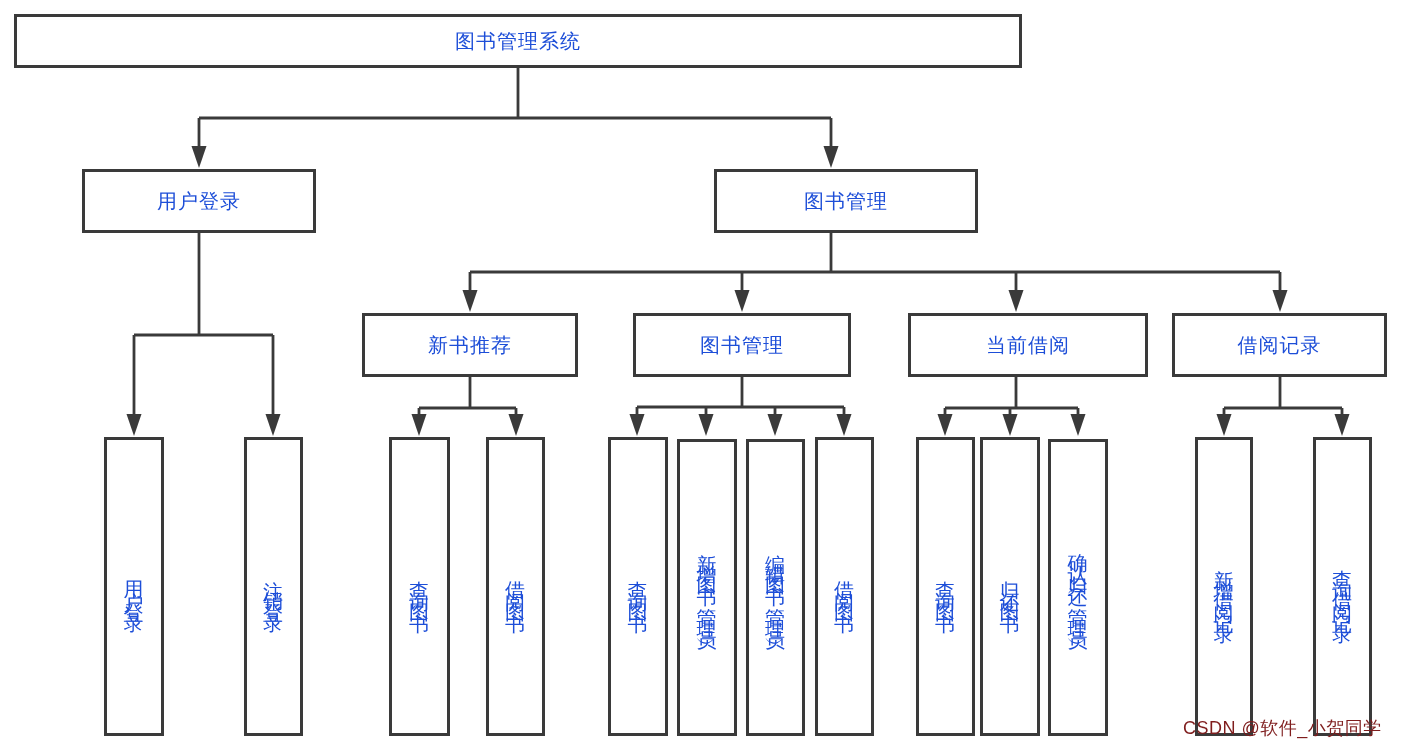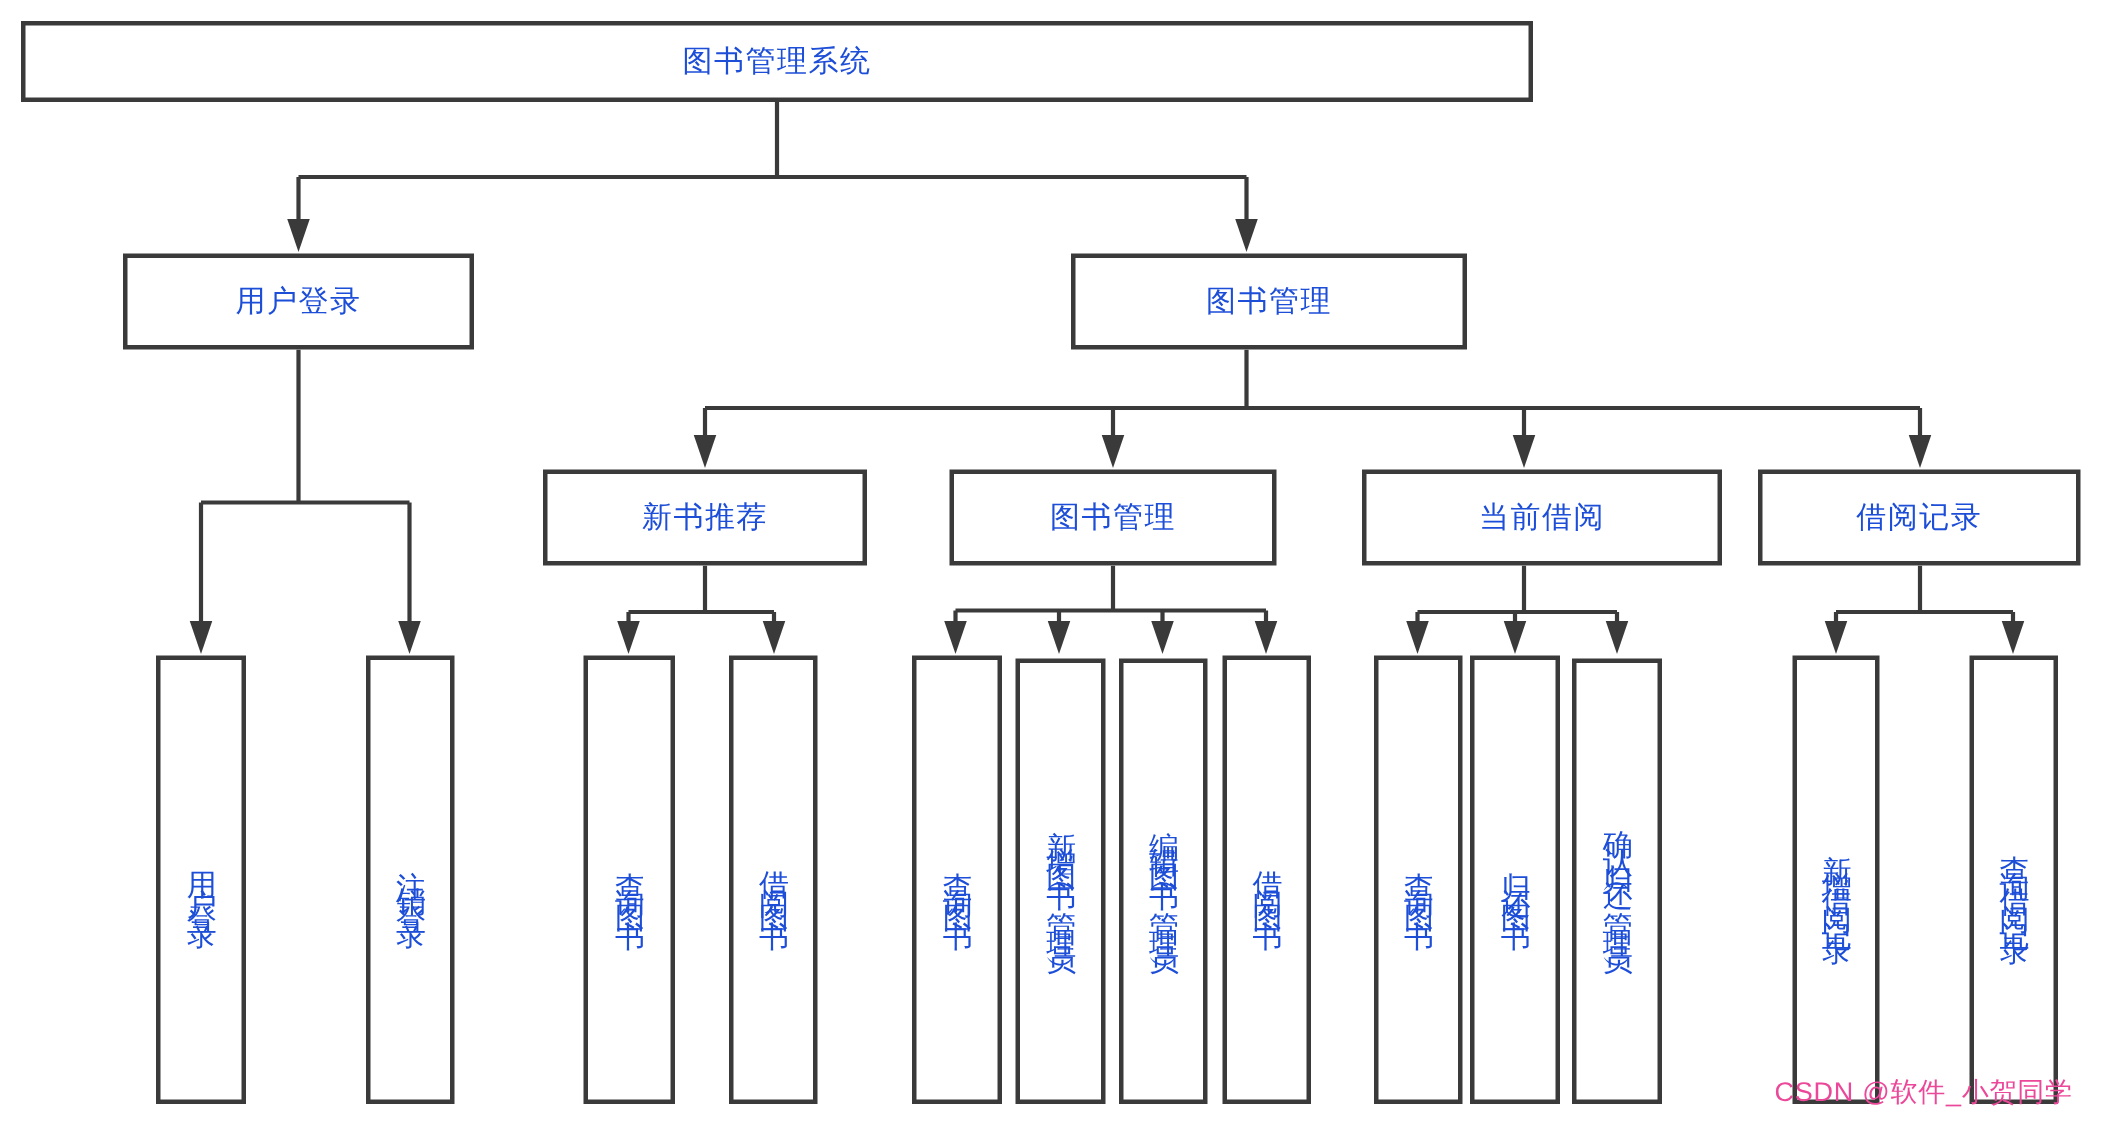--- a/index.html
+++ b/index.html
@@ -42,21 +42,21 @@
     writing-mode: vertical-rl;
     letter-spacing: 11px;
     line-height: 1;
     white-space: normal;
   }
   .watermark {
     position: absolute;
     left: 1183px;
     top: 716px;
     font-size: 18px;
-    color: #ec4899;
+    color: #7f1d1d;
     letter-spacing: 0.5px;
     white-space: nowrap;
   }
 </style>
 </head>
 <body>
 
 <div id="canvas">
 
   <svg id="wires" viewBox="0 0 1405 747" xmlns="http://www.w3.org/2000/svg">

